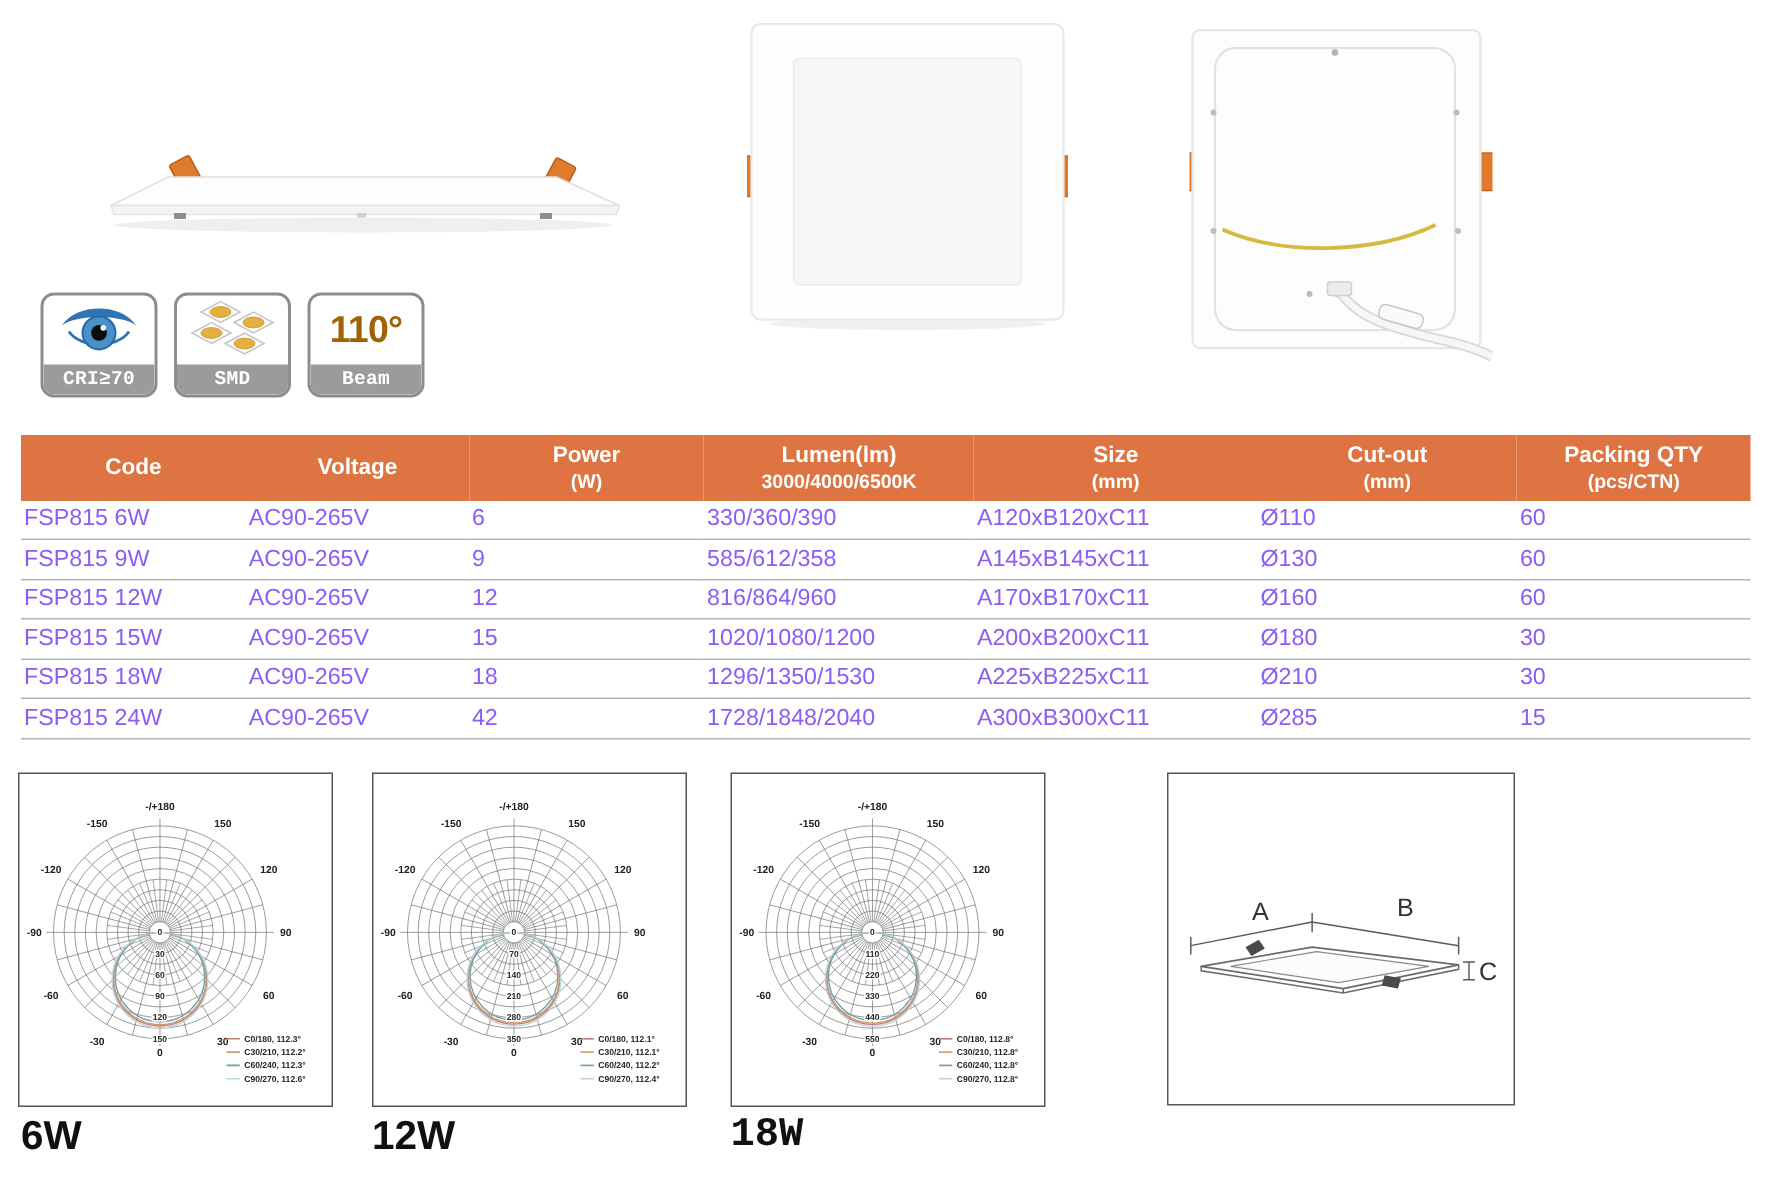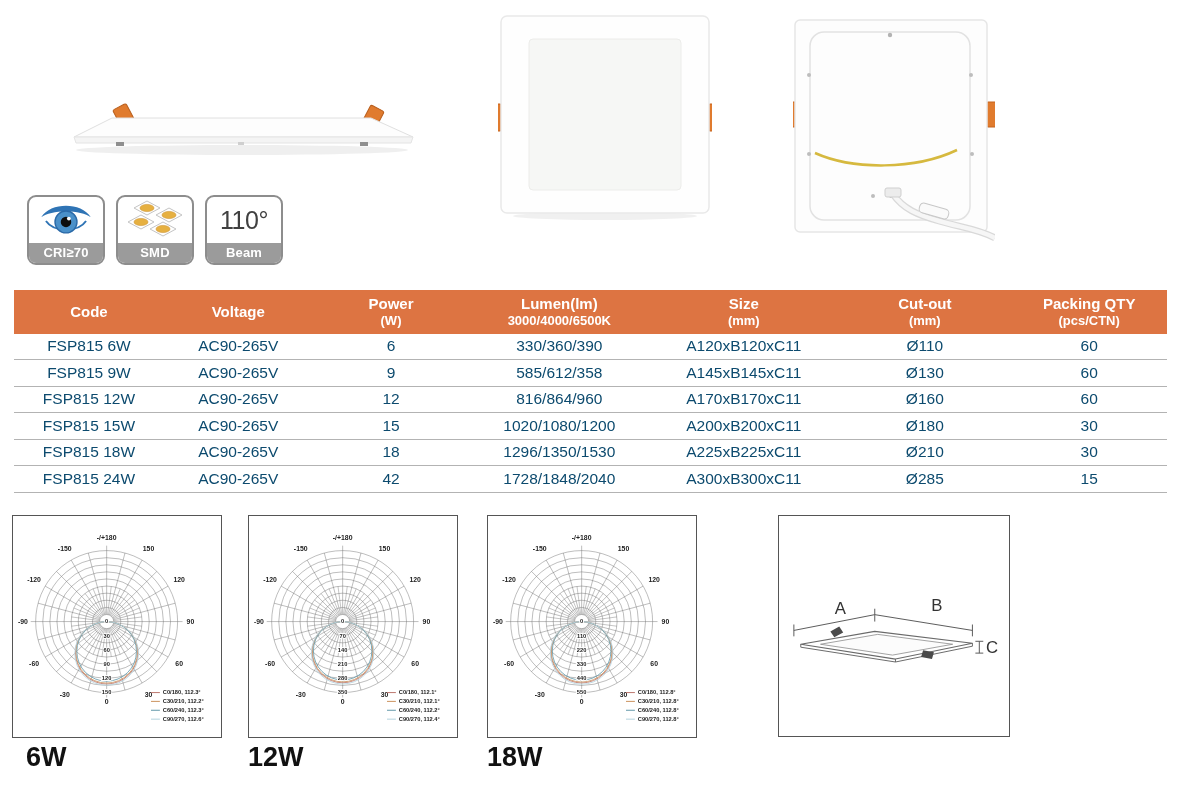--- a/index.html
+++ b/index.html
@@ -10,41 +10,41 @@
   #photo-side{left:68px;top:78px;width:352px;height:92px;}
   #photo-front{left:498px;top:14px;width:214px;height:208px;}
   #photo-back{left:793px;top:18px;width:202px;height:226px;}
 
   
   .badges{position:absolute;left:27px;top:195px;display:flex;gap:11px;}
   .badge{width:78px;height:70px;border:2px solid #8d8d8d;border-radius:9px;background:#fff;
          display:flex;flex-direction:column;overflow:hidden;box-sizing:border-box;}
   .badge-icon{flex:1;display:flex;align-items:center;justify-content:center;}
   .badge-label{background:#9b9b9b;color:#fff;font-weight:bold;font-size:13px;line-height:20px;
-               height:20px;text-align:center;letter-spacing:.2px;}
+               height:20px;text-align:center;letter-spacing:.2px;font-family:Liberation Mono, monospace;}
   .badge-label.small{font-size:9.5px;}
-  .big-deg{font-size:25px;font-weight:400;color:#404040;letter-spacing:-.5px;}
+  .big-deg{font-size:25px;font-weight:700;color:#a16207;letter-spacing:-.5px;}
 
   
   .spec-wrap{position:absolute;left:14px;top:290px;width:1153px;}
   table.spec{border-collapse:collapse;width:1153px;table-layout:fixed;}
   table.spec thead th{background:#dd7442;color:#fff;font-weight:bold;font-size:15px;
                       padding:5px 16px;line-height:1.2;vertical-align:middle;}
   table.spec thead th .th-sub{display:block;font-size:13px;font-weight:bold;}
-  table.spec tbody td{text-align:center;font-size:15.5px;color:#0c4a6e;height:25.5px;
+  table.spec tbody td{text-align:left;font-size:15.5px;color:#8b5cf6;height:25.5px;
                       border-bottom:1px solid #b3b3b3;padding:0 2px;}
 
   
   .diag-box{position:absolute;top:515px;width:210px;height:223px;border:1.5px solid #555;
             box-sizing:border-box;background:#fff;}
   #chart-0{left:12px;} #chart-1{left:248px;} #chart-2{left:487px;}
   #dim-box{position:absolute;top:515px;left:778px;width:232px;height:222px;border:1.5px solid #555;
            box-sizing:border-box;background:#fff;}
   .chart-title{position:absolute;top:742px;font-size:27px;font-weight:bold;color:#111;}
-  #title-0{left:26px;} #title-1{left:248px;} #title-2{left:487px;}
+  #title-0{left:14px;} #title-1{left:248px;} #title-2{left:487px;font-family:Liberation Mono, monospace;}
 </style>
 </head>
 <body>
 
 <div class="photo" id="photo-side">
   <svg width="352" height="92" viewBox="0 0 352 92">
     <ellipse cx="174" cy="72" rx="166" ry="5" fill="#efefef"></ellipse>
     <rect x="48" y="28" width="15" height="18" rx="2" transform="rotate(-28 55 37)" fill="#e07b2e" stroke="#b85f1e" stroke-width="1"></rect>
     <rect x="298" y="29" width="15" height="18" rx="2" transform="rotate(28 305 38)" fill="#e07b2e" stroke="#b85f1e" stroke-width="1"></rect>
     <polygon points="6,59 345,59 303,40 44,40" fill="#fdfdfd" stroke="#e0e0e0" stroke-width="1"></polygon>

